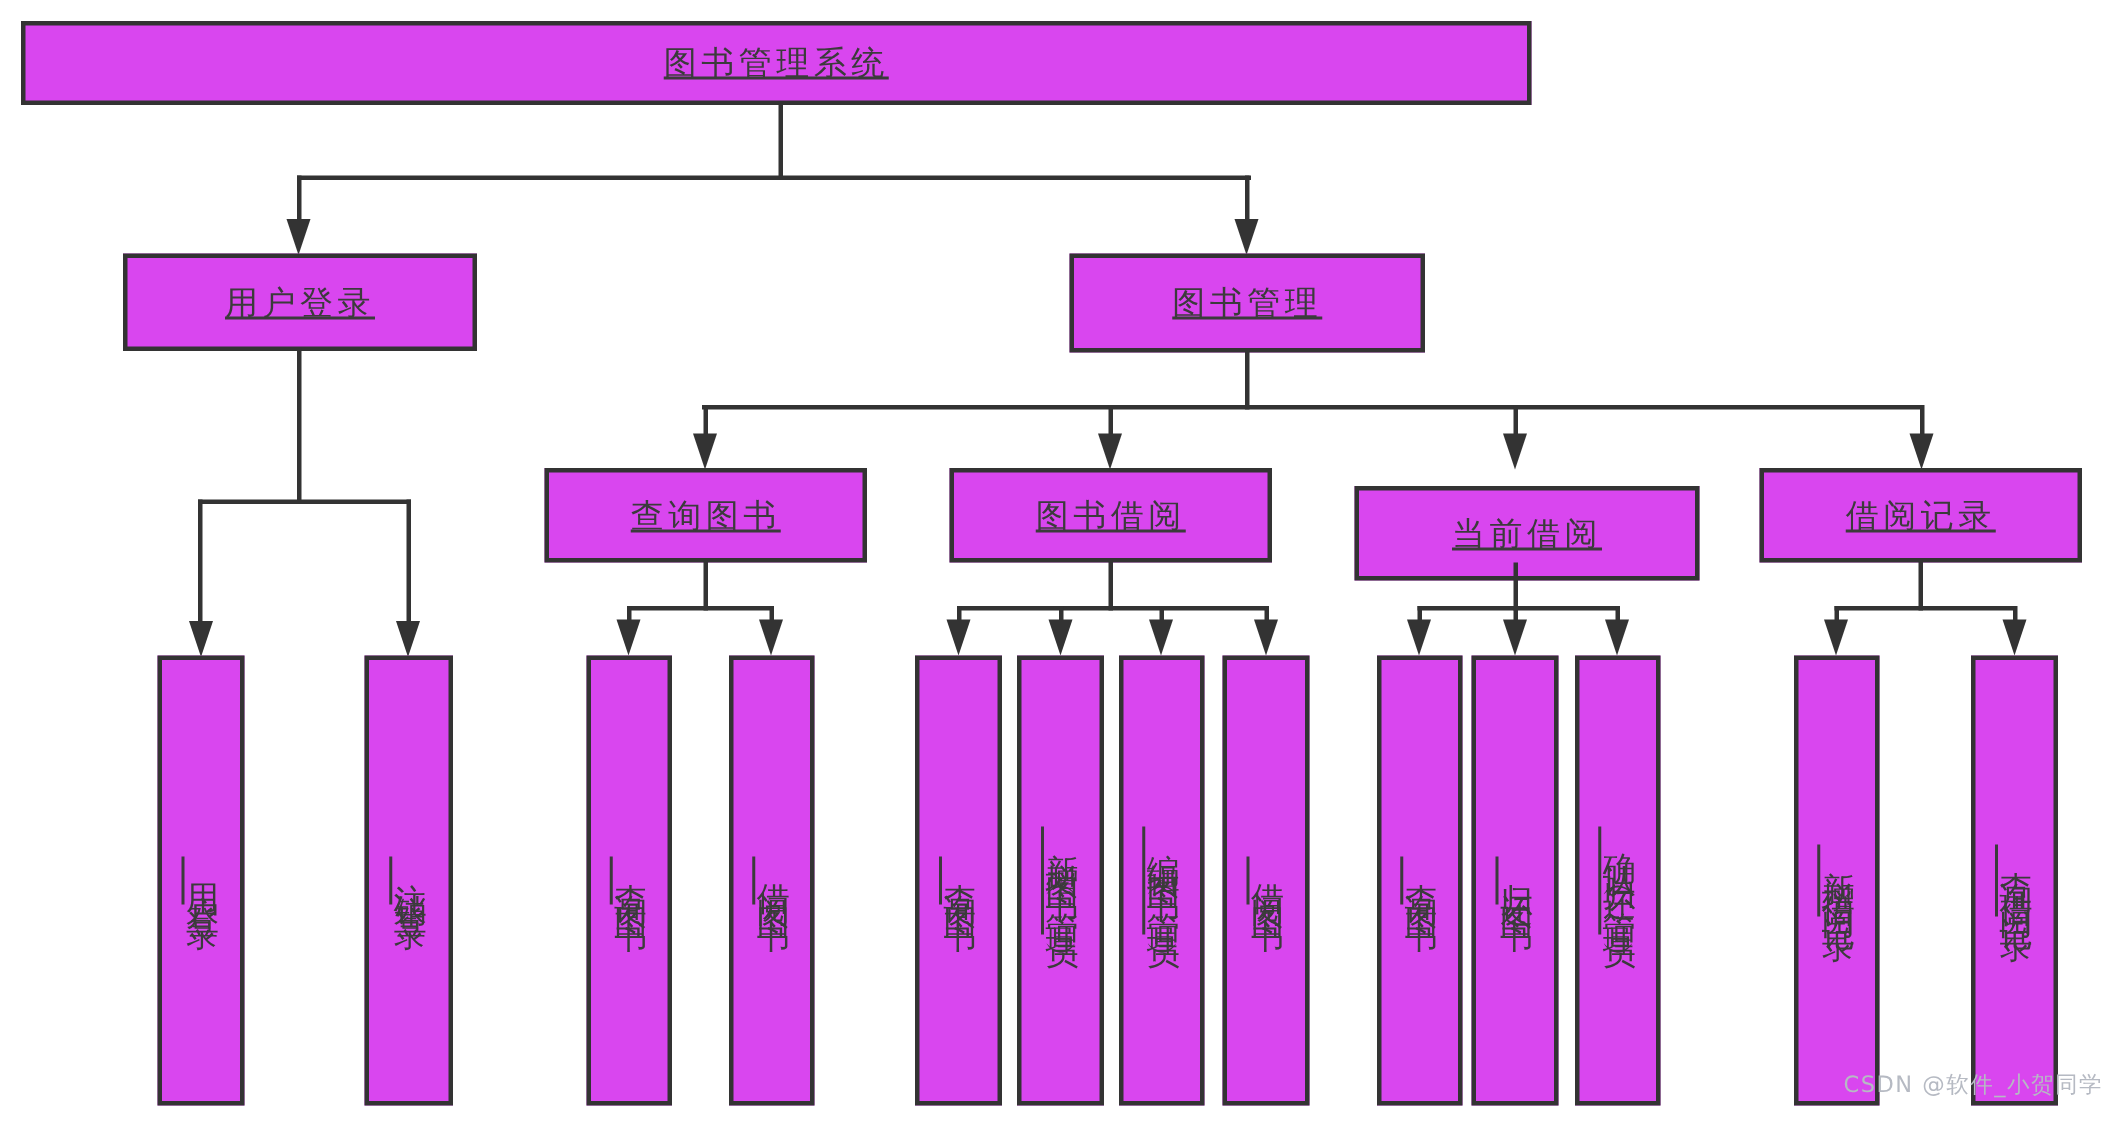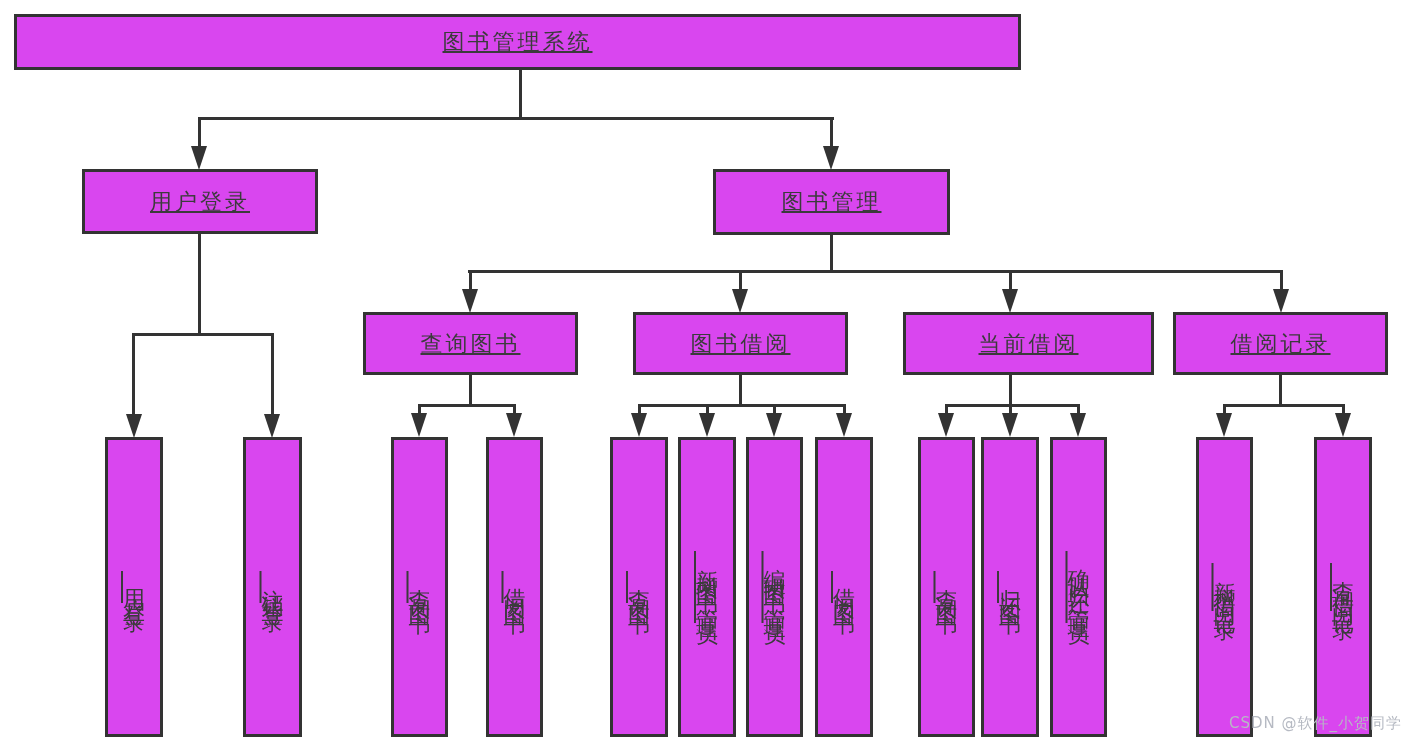--- a/index.html
+++ b/index.html
@@ -95,21 +95,21 @@
   <div class="arrow" style="left:1002px;top:289px"></div>
   <div class="vline" style="left:1280px;top:270px;height:22px"></div>
   <div class="arrow" style="left:1273px;top:289px"></div>
 
   <div class="box" style="left:363px;top:312px;width:215px;height:63px">
     <span>查询图书</span>
   </div>
   <div class="box" style="left:633px;top:312px;width:215px;height:63px">
     <span>图书借阅</span>
   </div>
-  <div class="box" style="left:903px;top:312px;width:251px;height:63px">
+  <div class="box" style="left:903px;top:324px;width:230px;height:63px">
     <span>当前借阅</span>
   </div>
   <div class="box" style="left:1173px;top:312px;width:215px;height:63px">
     <span>借阅记录</span>
   </div>
 
   <div class="vline" style="left:469px;top:374px;height:33px"></div>
   <div class="hline" style="left:418px;top:404px;width:98px"></div>
   <div class="vline" style="left:418px;top:404px;height:12px"></div>
   <div class="arrow" style="left:411px;top:413px"></div>

